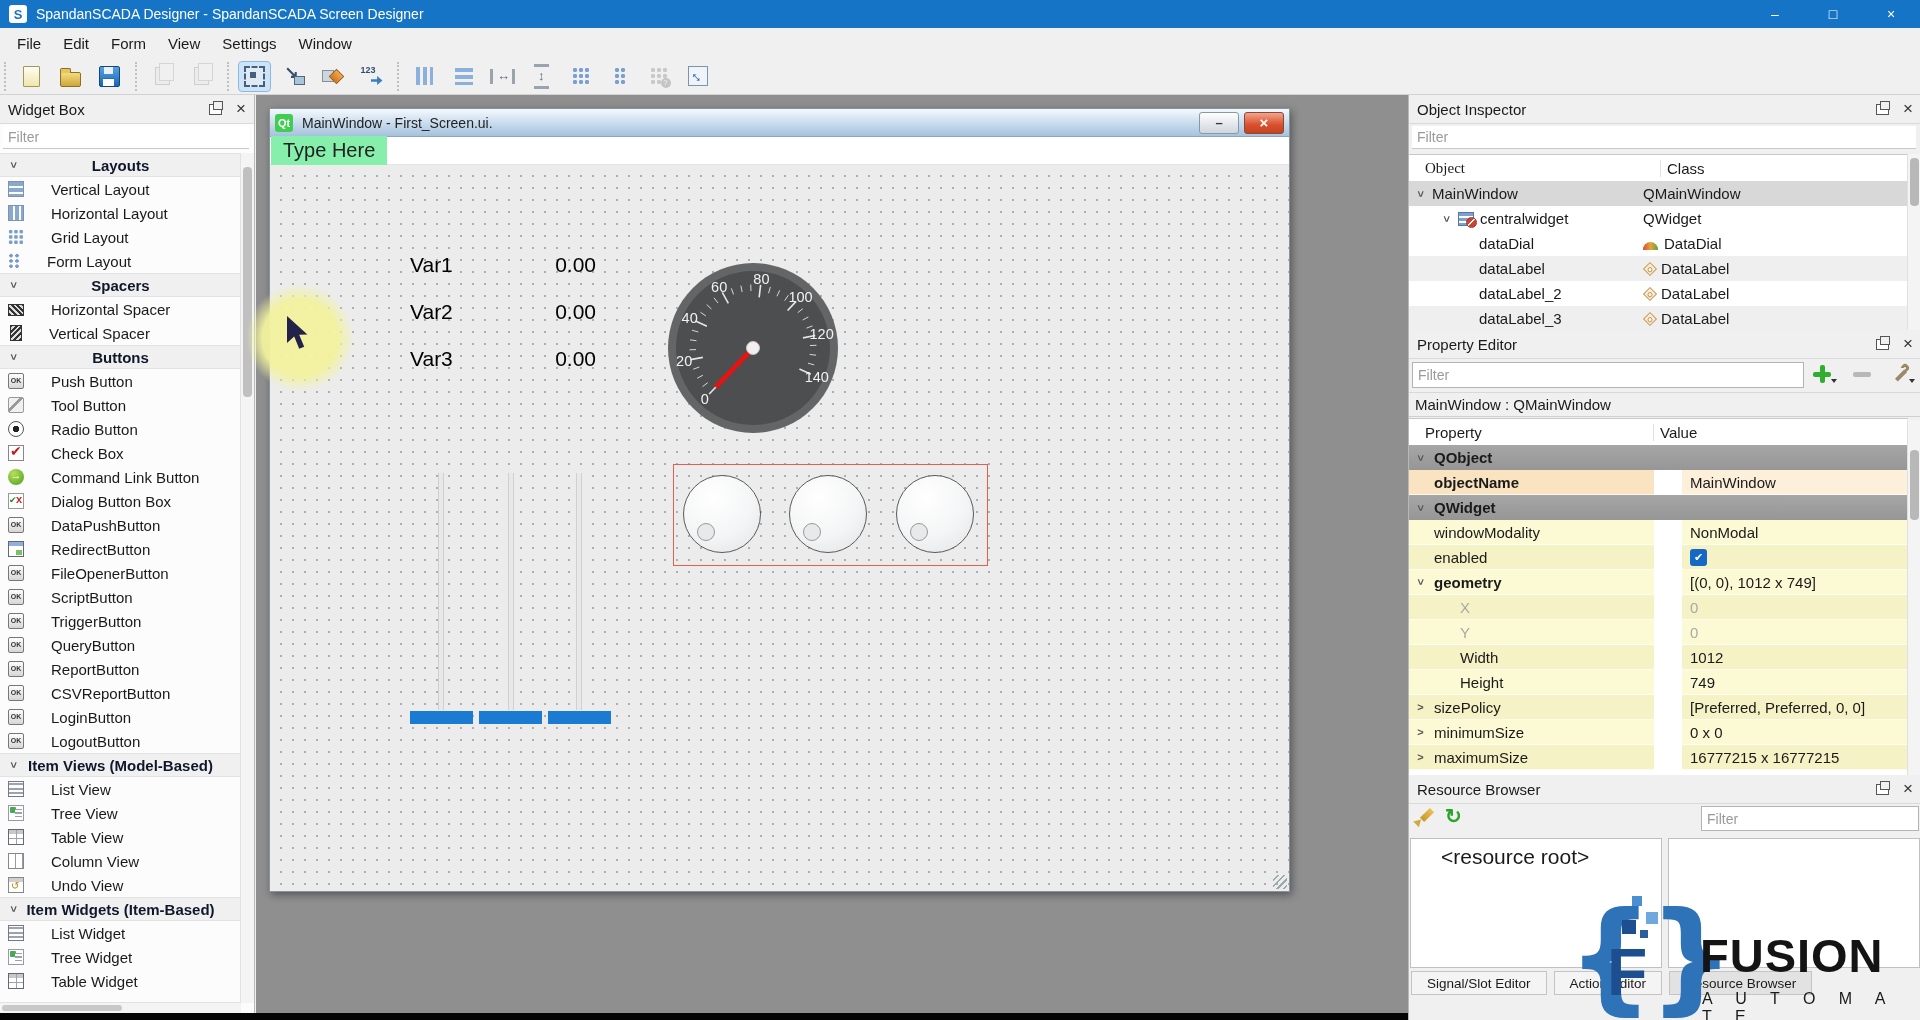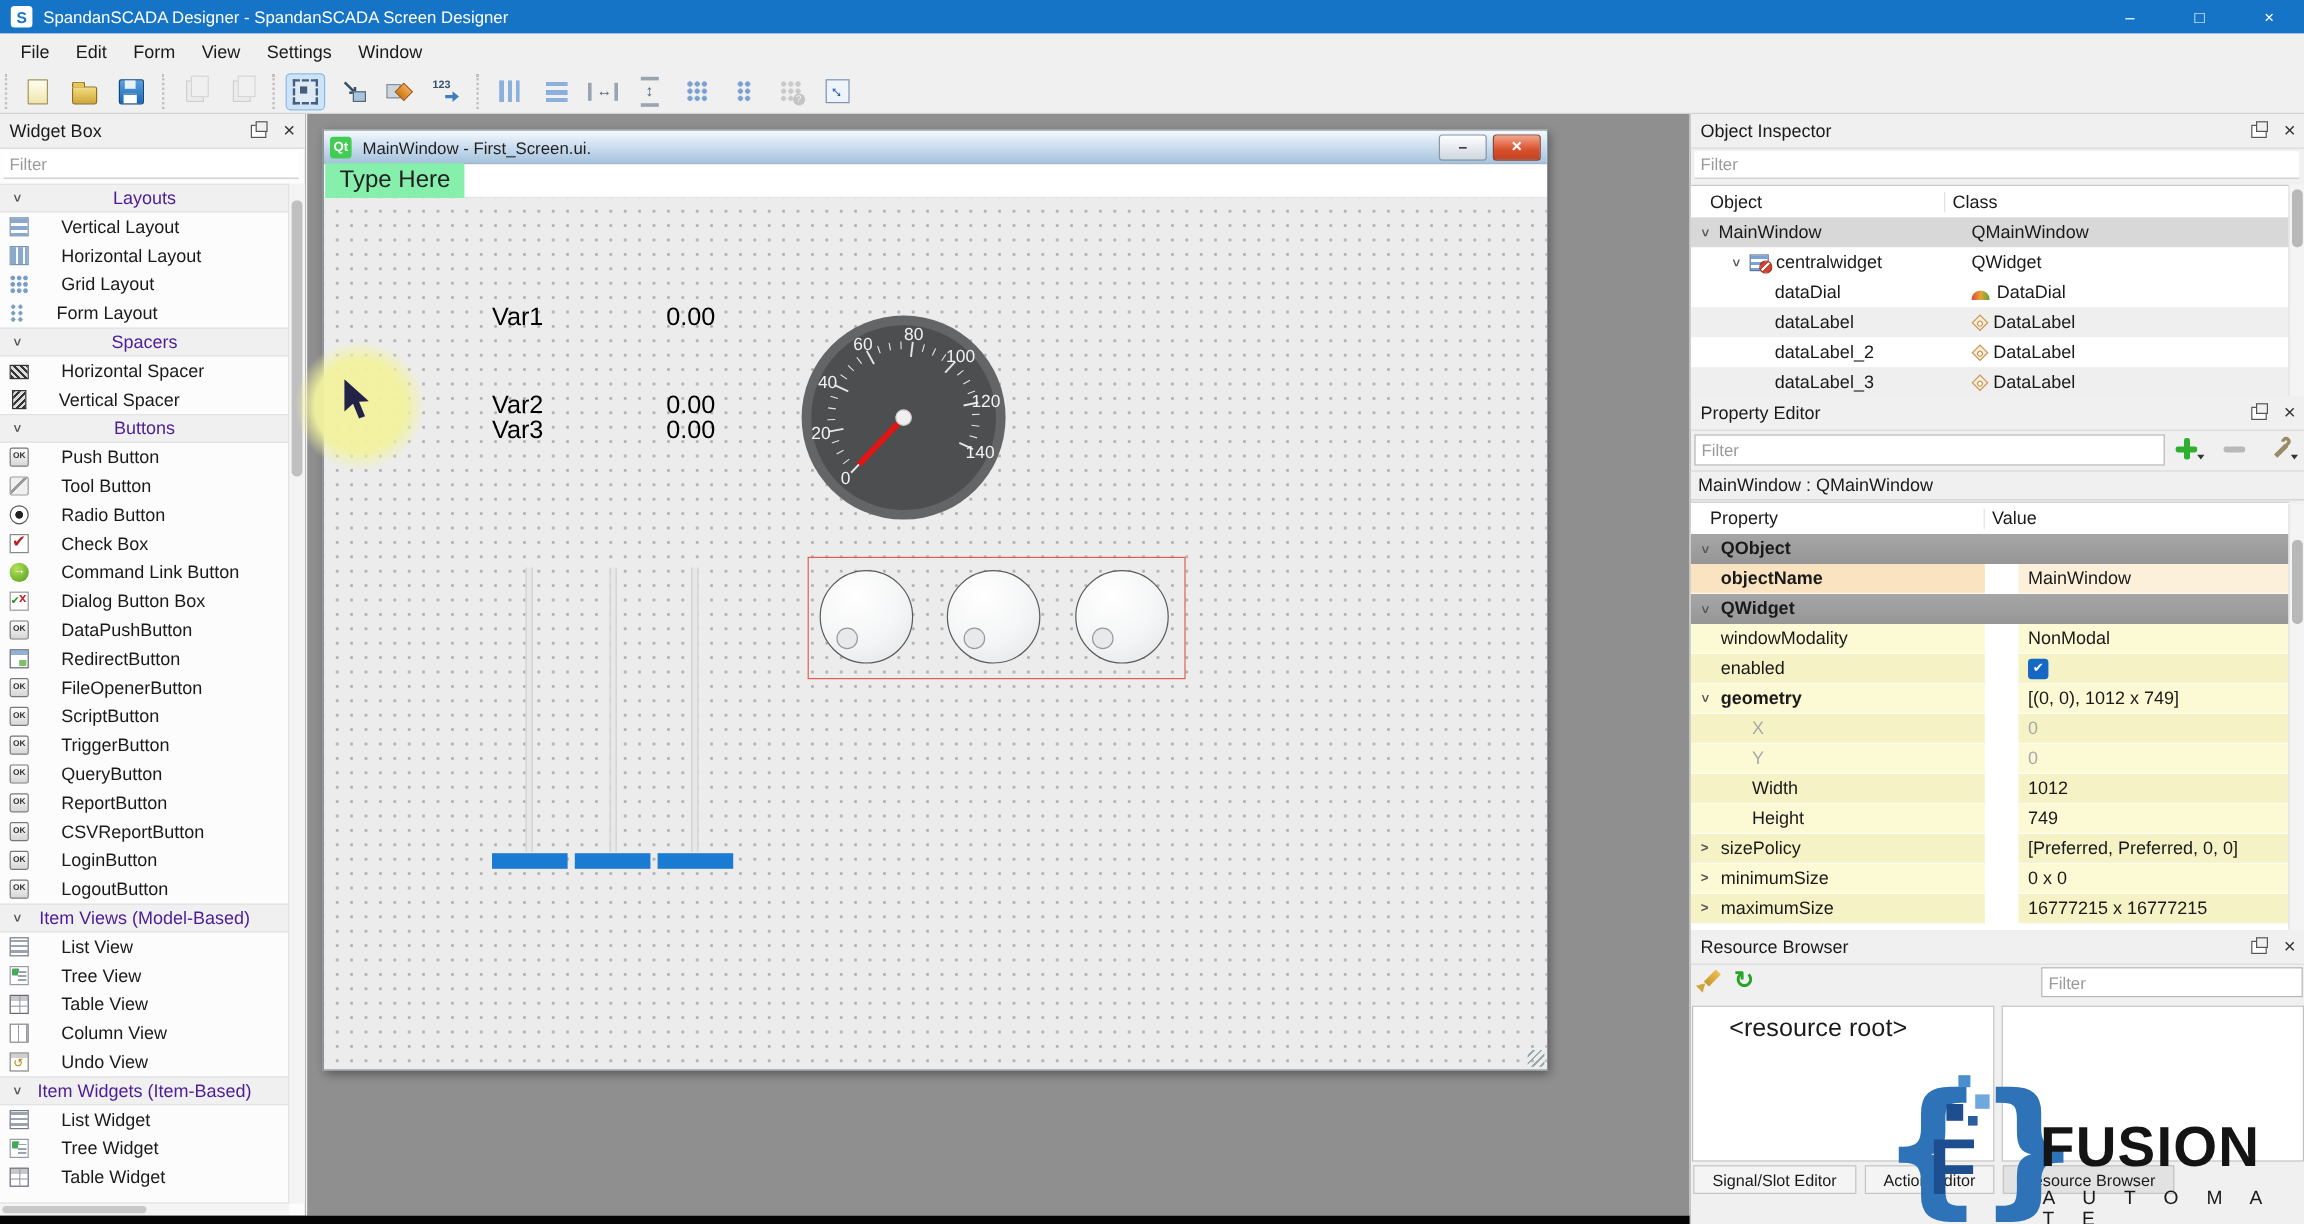--- a/index.html
+++ b/index.html
@@ -66,21 +66,21 @@
   .chev{display:inline-block;width:11px;font-size:11px;font-weight:bold;color:#555;text-align:center;}
   .chev.exp{transform:rotate(90deg);}
   
   #widgetbox{position:absolute;left:0;top:95px;width:255px;height:918px;background:#fcfcfc;
              border-right:1px solid #b8b8b8;box-sizing:border-box;}
   #wb-filter{position:absolute;left:3px;top:31px;width:236px;height:22px;padding:0 5px;}
   #wb-list{position:absolute;left:0;top:58px;right:13px;bottom:10px;overflow:hidden;font-size:15px;}
   .wb-cat{height:24px;background:#f0f0f0;border-top:1px solid #e2e2e2;border-bottom:1px solid #e2e2e2;
           display:flex;align-items:center;box-sizing:border-box;}
   .wb-cat .chev{margin:0 6px 0 8px;}
-  .cat-label{flex:1;text-align:center;margin-right:25px;color:#4c1d95;}
+  .cat-label{flex:1;text-align:center;margin-right:25px;color:#0f172a;font-weight:bold;}
   .wb-item{height:24px;display:flex;align-items:center;padding-left:8px;gap:27px;}
   .wbi{width:16px;height:16px;position:relative;flex:none;box-sizing:border-box;}
   .wbi-vlayout{background:repeating-linear-gradient(to bottom,#88a8cc 0 4px,#fcfcfc 4px 6px);border:1px solid #7d93af;}
   .wbi-hlayout{background:repeating-linear-gradient(to right,#88a8cc 0 4px,#fcfcfc 4px 6px);border:1px solid #7d93af;}
   .wbi-glayout{background-image:radial-gradient(#7a9cc8 1.8px,rgba(0,0,0,0) 2px);background-size:5.3px 5.3px;}
   .wbi-flayout{width:12px;background-image:radial-gradient(#7a9cc8 1.8px,rgba(0,0,0,0) 2px);background-size:6px 5.3px;}
   .wbi-hspacer{height:12px;margin-top:2px;background:repeating-linear-gradient(45deg,#333 0 2px,#ddd 2px 4px);border:1px solid #333;}
   .wbi-vspacer{width:12px;margin-left:2px;background:repeating-linear-gradient(-45deg,#333 0 2px,#ddd 2px 4px);border:1px solid #333;}
   .wbi-okbtn{border:1px solid #777;border-radius:2px;background:linear-gradient(#fefefe,#d6d6d6);}
   .wbi-okbtn::before{content:"OK";position:absolute;left:0;right:0;top:3px;text-align:center;font-size:7px;font-weight:bold;color:#333;}
@@ -145,21 +145,21 @@
         background:repeating-linear-gradient(135deg,rgba(0,0,0,0) 0 3px,#9aa 3px 4.5px);}
   
   #rightdocks{position:absolute;left:1408px;top:95px;width:512px;height:925px;background:#f0f0f0;
               border-left:1px solid #b8b8b8;box-sizing:border-box;}
   .panel{position:absolute;left:0;width:512px;}
   #oi{top:0;height:235px;} #pe{top:235px;height:445px;} #rb{top:680px;height:245px;}
   #oi-filter{position:absolute;left:3px;top:31px;width:494px;height:22px;padding:0 5px;}
   .tablehead{position:absolute;left:0;right:13px;height:26px;background:#fff;border-top:1px solid #c8c8c8;
              border-bottom:1px solid #d8d8d8;display:flex;align-items:center;font-size:15px;}
   #oi-tablehead{top:59px;} 
-  .tablehead .c1{padding-left:16px;width:212px;border-right:1px solid #e0e0e0;box-sizing:border-box;}
+  .tablehead .c1{padding-left:16px;width:252px;border-right:1px solid #e0e0e0;box-sizing:border-box;font-family:Liberation Serif, serif;}
   .tablehead .c2{padding-left:6px;}
   #oi-rows{position:absolute;left:0;top:86px;right:13px;bottom:0;background:#fff;overflow:hidden;font-size:15px;}
   .oi-row{height:25px;display:flex;align-items:center;position:relative;}
   .oi-row.selected{background:#d8d8d8;}
   .oi-row.shade{background:#efefef;}
   .oi-obj{display:flex;align-items:center;gap:6px;}
   .oi-obj.lvl0{padding-left:6px;} .oi-obj.lvl1{padding-left:32px;} .oi-obj.lvl2{padding-left:70px;}
   .oi-cls{position:absolute;left:234px;display:flex;align-items:center;gap:6px;}
   .ci{width:16px;height:14px;position:relative;flex:none;box-sizing:border-box;}
   .ci-central{background:repeating-linear-gradient(to bottom,#7aa2d4 0 3px,#fff 3px 5px);border:1px solid #56789a;}
@@ -544,21 +544,21 @@
         <div class="slider-groove g1"></div>
         <div class="slider-groove g2"></div>
         <div class="slider-groove g3"></div>
         <div class="slider-handle h1" style="background: rgb(27, 122, 210);"></div>
         <div class="slider-handle h2" style="background: rgb(27, 122, 210);"></div>
         <div class="slider-handle h3" style="background: rgb(27, 122, 210);"></div>
       <div class="varrow" style="top: 88px;">
             <span class="var-name">Var1</span>
             <span class="var-value">0.00</span>
           </div>
-          <div class="varrow" style="top: 135px; margin-top: 26px;">
+          <div class="varrow" style="top: 135px;">
             <span class="var-name">Var2</span>
             <span class="var-value">0.00</span>
           </div>
           <div class="varrow" style="top: 182px;">
             <span class="var-name">Var3</span>
             <span class="var-value">0.00</span>
           </div>
         </div>
       <div id="grip"></div>
     </div>

